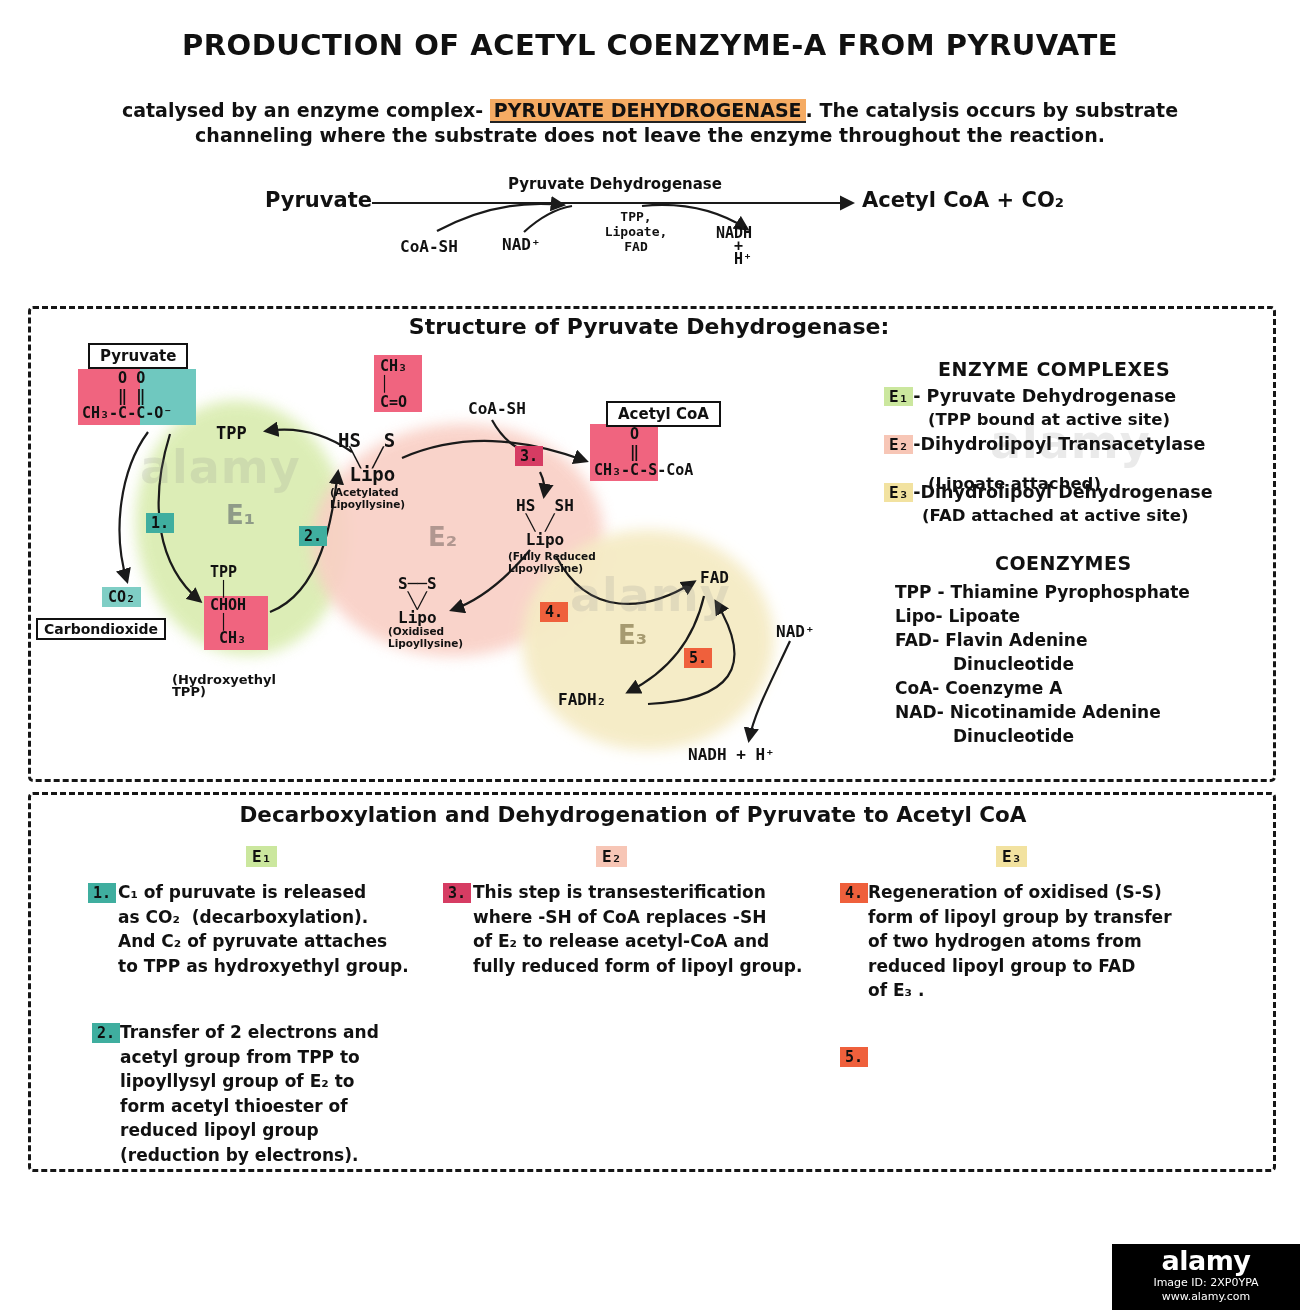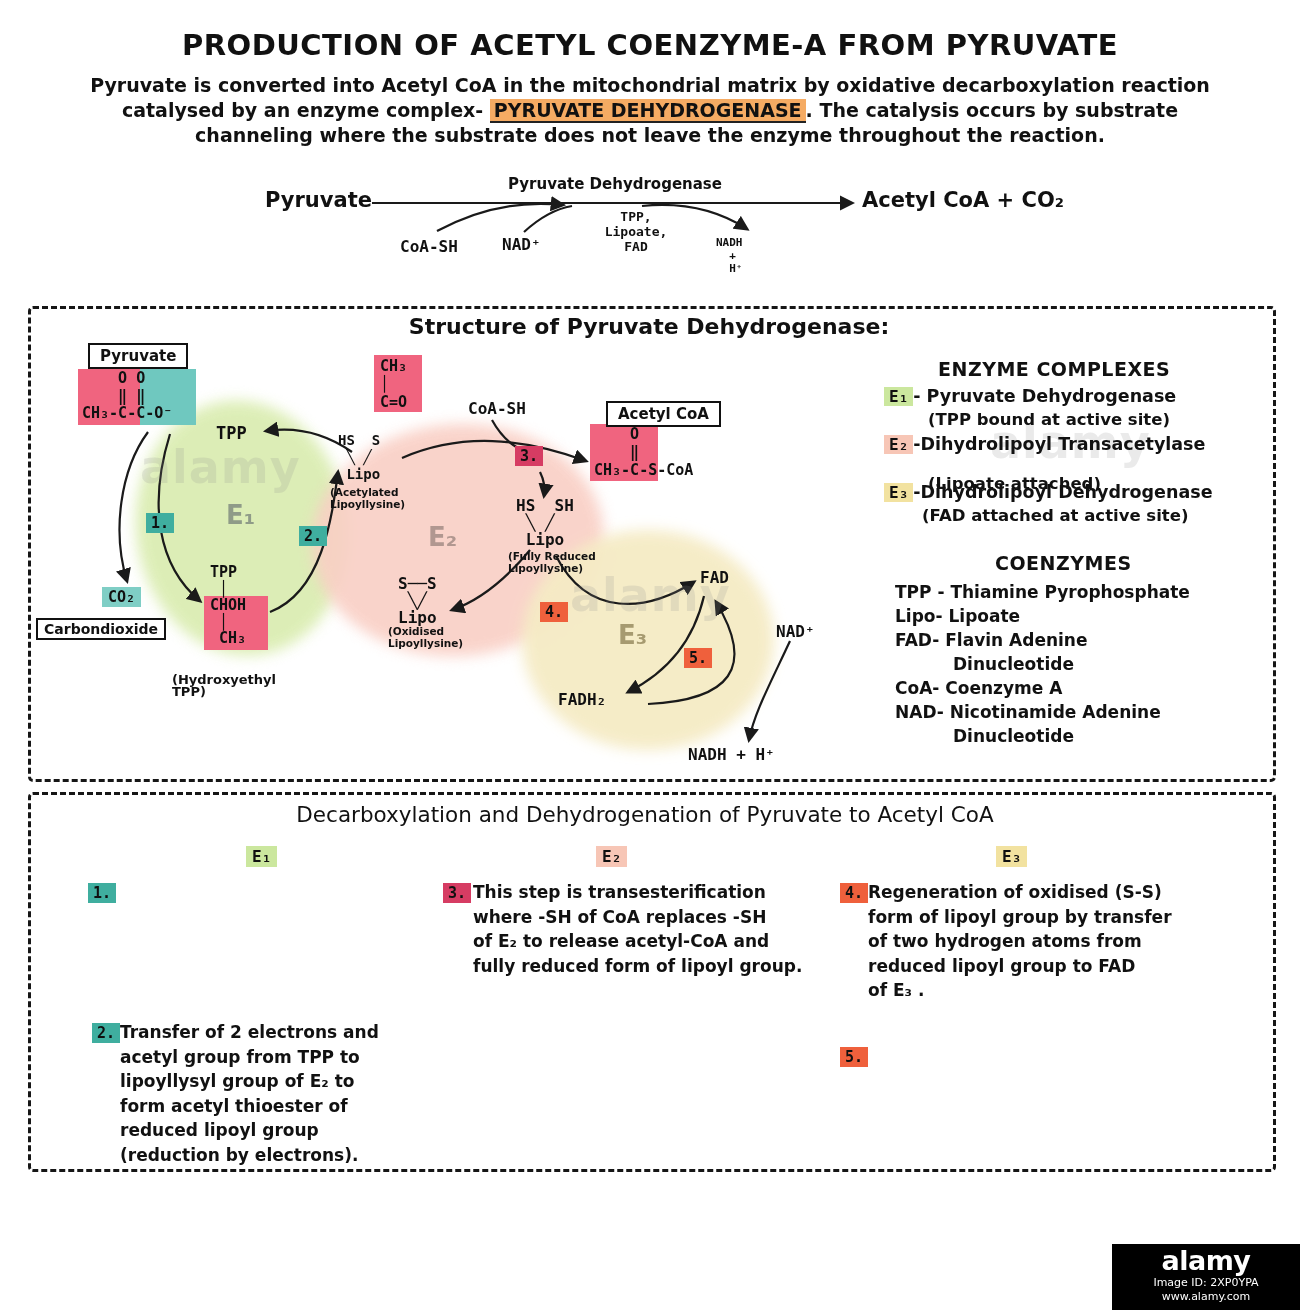--- a/index.html
+++ b/index.html
@@ -70,35 +70,34 @@
       <path d="M 648 704 C 730 700 756 668 716 602" marker-end="url(#ah)"></path>
       <path d="M 790 641 C 768 688 754 714 749 740" marker-end="url(#ah)"></path>
     </g>
   </svg>
 
   <div class="abs watermark" style="left:140px;top:440px;">alamy</div>
   <div class="abs watermark" style="left:570px;top:568px;">alamy</div>
   <div class="abs watermark" style="left:990px;top:415px;">alamy</div>
 
   <div class="abs ctr" style="left:0;top:28px;width:1300px;font-size:29px;font-weight:800;letter-spacing:0.5px;">PRODUCTION OF ACETYL COENZYME-A FROM PYRUVATE</div>
-  <div class="abs ctr" style="left:0;top:74px;width:1300px;font-size:19px;font-weight:600;">Pyruvate is converted into Acetyl CoA in the mitochondrial matrix by oxidative decarboxylation reaction</div>
   <div class="abs ctr" style="left:0;top:99px;width:1300px;font-size:19px;font-weight:600;">
     <span>catalysed by an enzyme complex- </span><span class="hl">PYRUVATE DEHYDROGENASE</span><span>. The catalysis occurs by substrate</span>
   </div>
   <div class="abs ctr" style="left:0;top:124px;width:1300px;font-size:19px;font-weight:600;">channeling where the substrate does not leave the enzyme throughout the reaction.</div>
 
   <div class="abs bold" style="left:265px;top:188px;font-size:21px;">Pyruvate</div>
   <div class="abs ctr bold" style="left:480px;top:175px;width:270px;font-size:15px;">Pyruvate Dehydrogenase</div>
   <div class="abs bold" style="left:862px;top:188px;font-size:21px;">Acetyl CoA + CO₂</div>
   <div class="abs mono" style="left:400px;top:237px;font-size:16px;">CoA-SH</div>
   <div class="abs mono" style="left:502px;top:235px;font-size:16px;">NAD⁺</div>
   <div class="abs mono ctr" style="left:600px;top:209px;width:72px;font-size:13px;line-height:15px;">TPP,
 Lipoate,
 FAD</div>
-  <div class="abs mono" style="left:716px;top:236px;font-size:11px;line-height:13px;">NADH
+  <div class="abs mono" style="left:716px;top:227px;font-size:15px;line-height:13px;">NADH
   +
   H⁺</div>
 
   <div class="abs ctr" style="left:28px;top:314px;width:1242px;font-size:22px;font-weight:800;">Structure of Pyruvate Dehydrogenase:</div>
 
   <div class="abs" style="left:78px;top:369px;width:62px;height:56px;background:#F0647F;"></div>
   <div class="abs" style="left:140px;top:369px;width:56px;height:56px;background:#6FC8BF;"></div>
   <div class="abs" style="left:204px;top:596px;width:64px;height:54px;background:#F0647F;"></div>
   <div class="abs" style="left:374px;top:355px;width:48px;height:57px;background:#F0647F;"></div>
   <div class="abs" style="left:590px;top:424px;width:68px;height:57px;background:#F0647F;"></div>
@@ -115,21 +114,21 @@
  │
 CHOH
  │
  CH₃</div>
   <div class="abs cap" style="left:172px;top:674px;width:140px;font-size:13px;">(Hydroxyethyl TPP)</div>
   <div class="abs elabel" style="left:226px;top:500px;color:#8F9B88;">E₁</div>
   <div class="nbadge teal" style="left:299px;top:526px;">2.</div>
   <div class="abs mono" style="left:380px;top:357px;font-size:15px;line-height:18px;">CH₃
 │
 C=O</div>
-  <div class="abs mono" style="left:338px;top:432px;font-size:14px;line-height:17px;">HS  S
+  <div class="abs mono" style="left:338px;top:432px;font-size:19px;line-height:17px;">HS  S
  ╲ ╱
  Lipo</div>
   <div class="abs cap pre" style="left:330px;top:487px;width:110px;">(Acetylated
 Lipoyllysine)</div>
   <div class="abs elabel" style="left:428px;top:522px;color:#B19790;">E₂</div>
   <div class="abs mono" style="left:468px;top:399px;font-size:16px;">CoA-SH</div>
   <div class="nbadge crimson" style="left:515px;top:446px;">3.</div>
   <div class="abs outlined" style="left:606px;top:401px;padding:2px 10px;font-size:15px;">Acetyl CoA</div>
   <div class="abs mono" style="left:594px;top:425px;font-size:15px;line-height:18px;">    O
     ‖
@@ -173,27 +172,31 @@
   <div class="abs" style="left:895px;top:580px;">
     <div class="coz-line">TPP - Thiamine Pyrophosphate</div>
     <div class="coz-line">Lipo- Lipoate</div>
     <div class="coz-line">FAD- Flavin Adenine</div>
     <div class="coz-line coz-indent">Dinucleotide</div>
     <div class="coz-line">CoA- Coenzyme A</div>
     <div class="coz-line">NAD- Nicotinamide Adenine</div>
     <div class="coz-line coz-indent">Dinucleotide</div>
   </div>
 
-  <div class="abs ctr" style="left:24px;top:802px;width:1242px;font-size:21.5px;font-weight:400;">Decarboxylation and Dehydrogenation of Pyruvate to Acetyl CoA</div>
+  <div class="abs ctr" style="left:12px;top:802px;width:1242px;font-size:21.5px;font-weight:700;">Decarboxylation and Dehydrogenation of Pyruvate to Acetyl CoA</div>
 
   <div class="abs chip" style="left:246px;top:846px;background:#CBE79E;font-size:16px;padding:1px 6px;">E₁</div>
   <div class="abs chip" style="left:596px;top:846px;background:#F7C6B6;font-size:16px;padding:1px 6px;">E₂</div>
   <div class="abs chip" style="left:996px;top:846px;background:#F2E2A0;font-size:16px;padding:1px 6px;">E₃</div>
 
   <div class="nbadge teal" style="left:88px;top:883px;">1.</div>
+  <div class="abs steptext" style="left:118px;top:880px;">C₁ of puruvate is released
+as CO₂  (decarboxylation).
+And C₂ of pyruvate attaches
+to TPP as hydroxyethyl group.</div>
 
   <div class="nbadge crimson" style="left:443px;top:883px;">3.</div>
   <div class="abs steptext" style="left:473px;top:880px;">This step is transesterification
 where -SH of CoA replaces -SH
 of E₂ to release acetyl-CoA and
 fully reduced form of lipoyl group.</div>
 
   <div class="nbadge orange" style="left:840px;top:883px;">4.</div>
   <div class="abs steptext" style="left:868px;top:880px;">Regeneration of oxidised (S-S)
 form of lipoyl group by transfer

